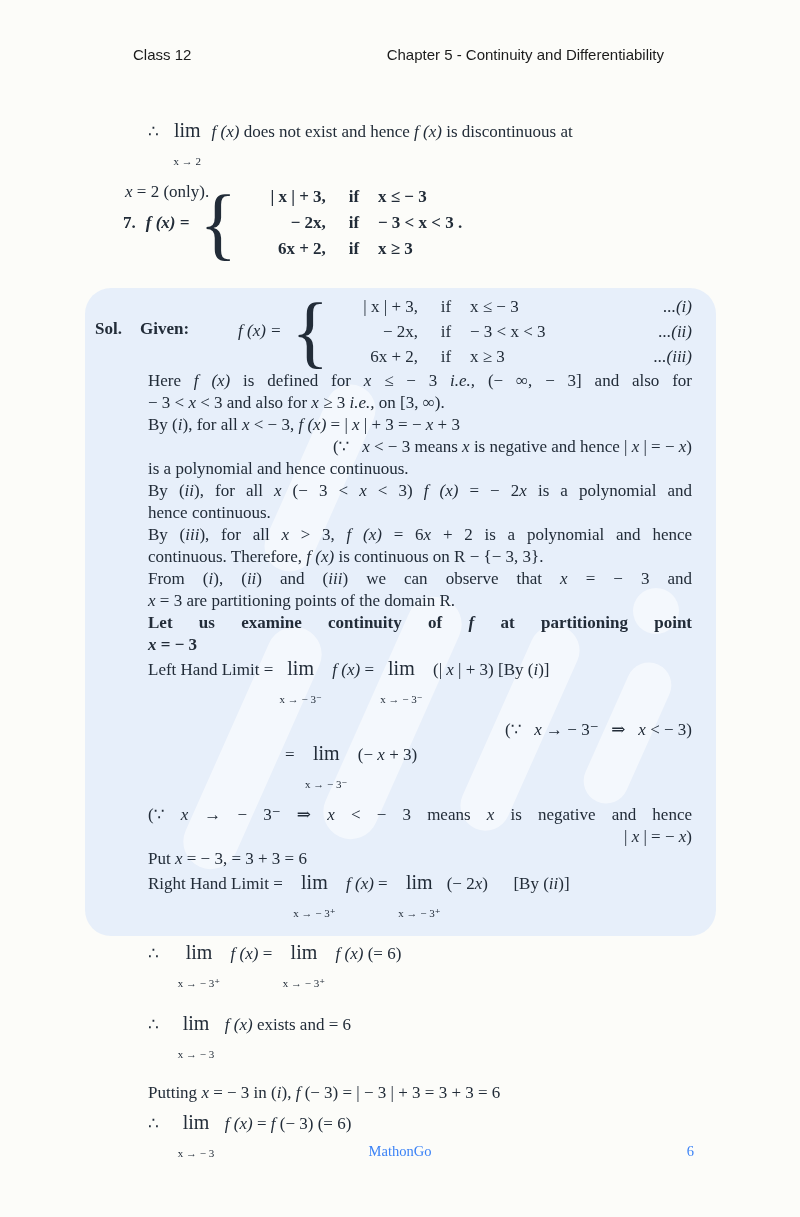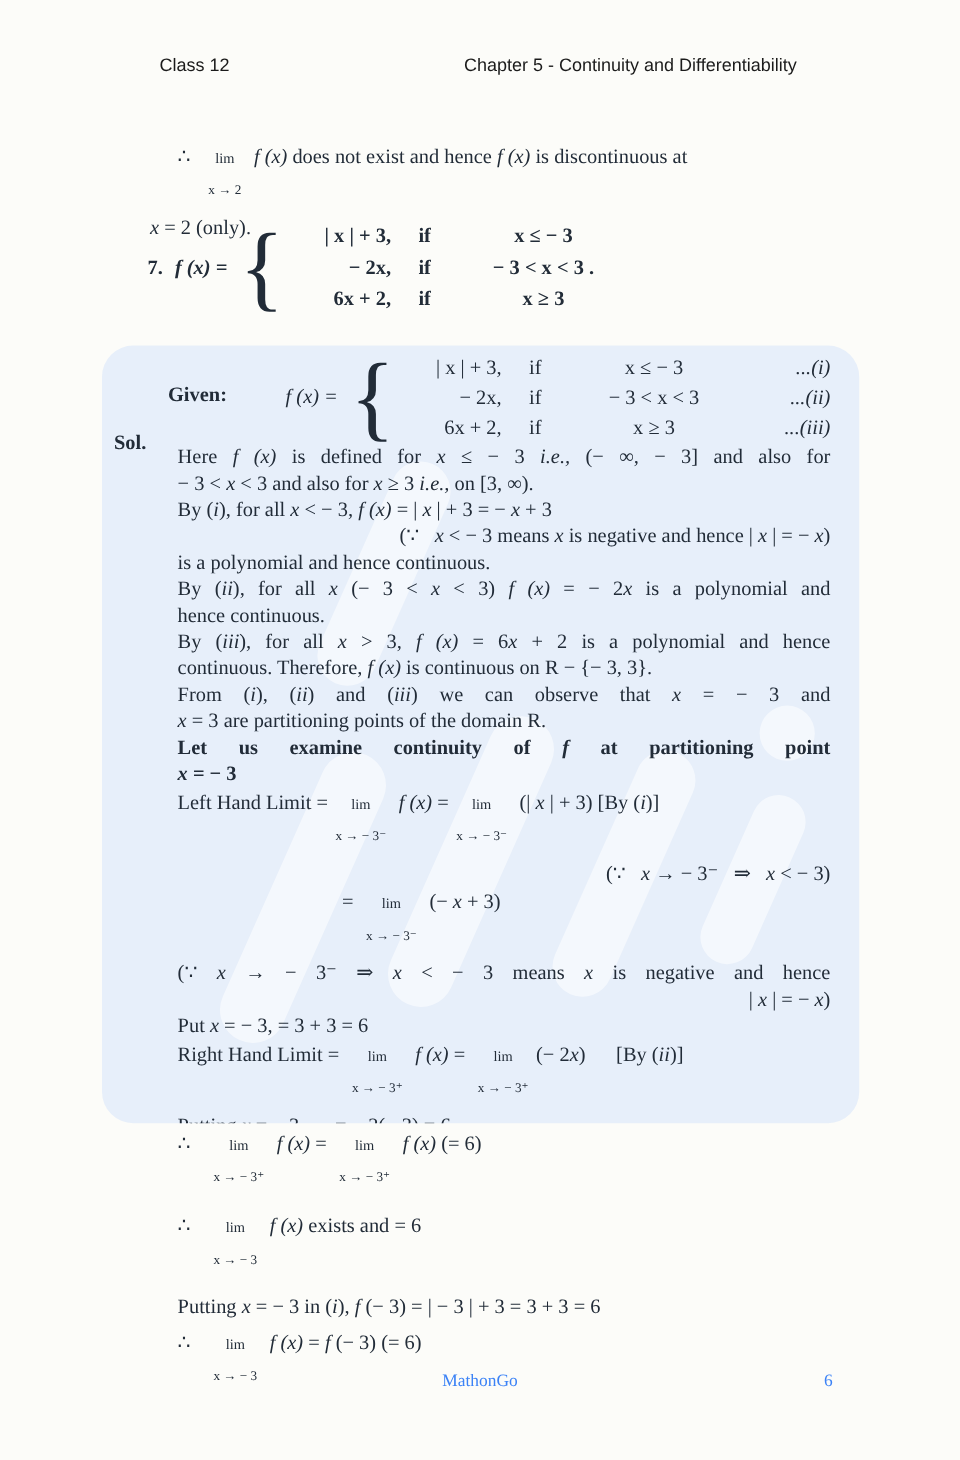--- a/index.html
+++ b/index.html
@@ -14,41 +14,41 @@
   .ln{font-size:17px;line-height:22px;white-space:pre-wrap;}
   .ln-stack{padding-top:2px;padding-bottom:14px;}
   .just{white-space:normal;text-align:justify;text-align-last:justify;}
   .right{text-align:right;}
   .ind{padding-left:137px;}
   .seg-r{font-style:normal;}
   .seg-i{font-style:italic;}
   .seg-b{font-weight:bold;}
   .seg-bi{font-weight:bold;font-style:italic;}
   .lim{display:inline-flex;flex-direction:column;align-items:center;line-height:1;margin:0 2px;}
-  .lim-top{font-size:12px;}
+  .lim-top{font-size:20px;}
   .lim-sub{font-size:11px;margin-top:16px;white-space:pre;}
   .intro{position:absolute;top:118px;left:125px;width:570px;}
   .intro .first{padding-left:23px;}
   .prob{position:absolute;top:184px;left:123px;display:flex;align-items:center;font-weight:bold;font-size:17px;}
   .pnum{margin-right:10px;}
   .pfx{margin-right:10px;font-style:italic;}
   .brace{font-weight:400;font-size:78px;line-height:1;margin-right:5px;transform:scaleY(1.02);}
   .grid{display:grid;grid-template-columns:88px 48px 150px;}
   .grid span{display:block;}
   .gp{line-height:26px;}
   .gs{line-height:25px;}
   .cexpr{text-align:right;padding-right:4px;}
   .cif{text-align:center;}
-  .ccond{text-align:center;}
+  .ccond{text-align:left;}
   .solbox{position:absolute;left:85px;top:288px;width:631px;height:648px;background:#e7effa;border-radius:26px;overflow:hidden;}
   .wm{position:absolute;background:rgba(255,255,255,0.55);border-radius:40px;transform:rotate(24deg);}
   .wm-dot{position:absolute;background:rgba(255,255,255,0.55);border-radius:50%;}
   .solcontent{position:absolute;left:63px;right:24px;top:4px;font-size:17px;}
   .sol-row{position:relative;height:75px;margin-bottom:3px;}
-  .sol-label{position:absolute;left:-53px;top:27px;margin-top:40px;}
+  .sol-label{position:absolute;left:-53px;top:27px;}
   .given-label{position:absolute;left:-8px;top:27px;}
   .sol-row .pw{display:flex;align-items:center;margin-left:90px;}
   .pw-fx{font-style:italic;margin-right:10px;}
   .tags{position:absolute;right:0;top:2px;line-height:25px;font-style:italic;text-align:right;}
   .after{position:absolute;top:940px;left:148px;width:546px;font-size:17px;}
   .after .m8{margin-top:8px;}
   .after .m6{margin-top:6px;}
   .after .m4{margin-top:4px;}
   .ftr{position:absolute;top:1143px;left:0;width:100%;
     font-family:Liberation Serif, serif;font-size:14.5px;color:#3b82f6;}

